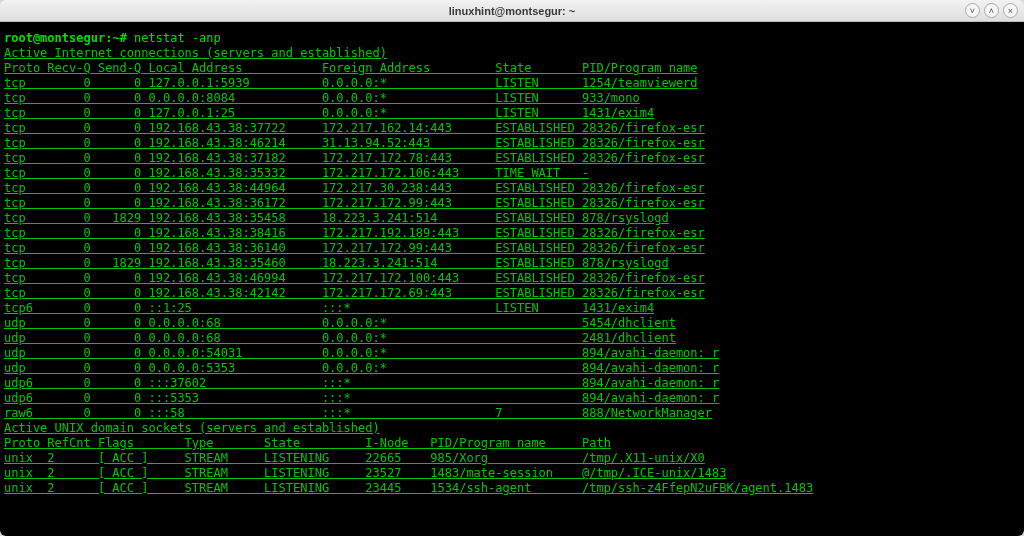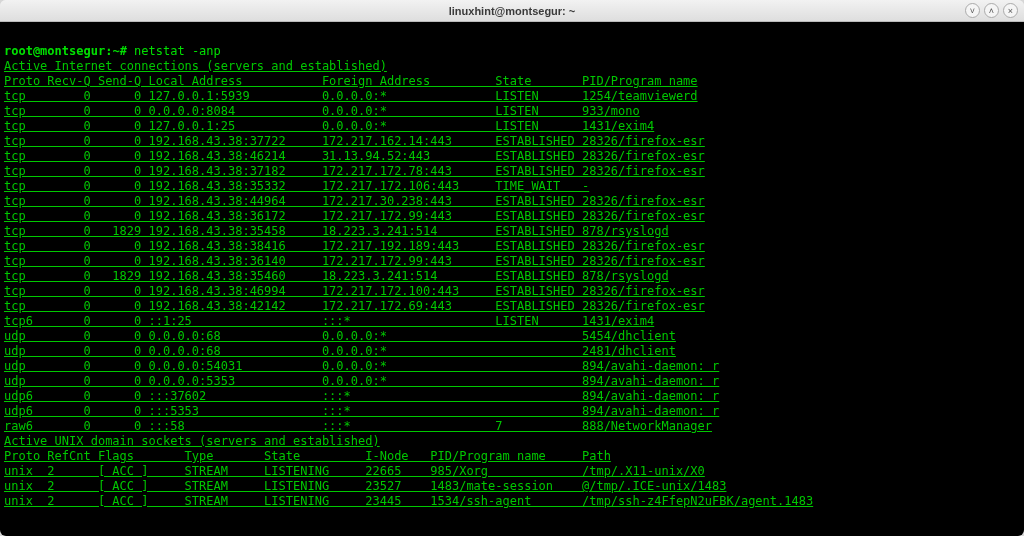--- a/index.html
+++ b/index.html
@@ -30,21 +30,21 @@
   .winbtn {
     width: 15px; height: 15px; border-radius: 50%;
     background: #f5f5f5; border: 1px solid #aaa;
     display: flex; align-items: center; justify-content: center;
     font-size: 9px; color: #555; cursor: pointer;
     font-family: sans-serif;
   }
   .terminal {
     flex: 1;
     background: #000;
-    padding: 22px 4px;
+    padding: 9px 4px;
     color: #00c800;
     font-size: 12px;
     line-height: 15px;
     white-space: pre;
     overflow: hidden;
   }
   .prompt .user { color: #00e000; font-weight: bold; }
   .prompt .path { color: #00e000; font-weight: bold; }
   .prompt .hash { color: #00e000; font-weight: bold; }
   .cmd { color: #00e000; }

